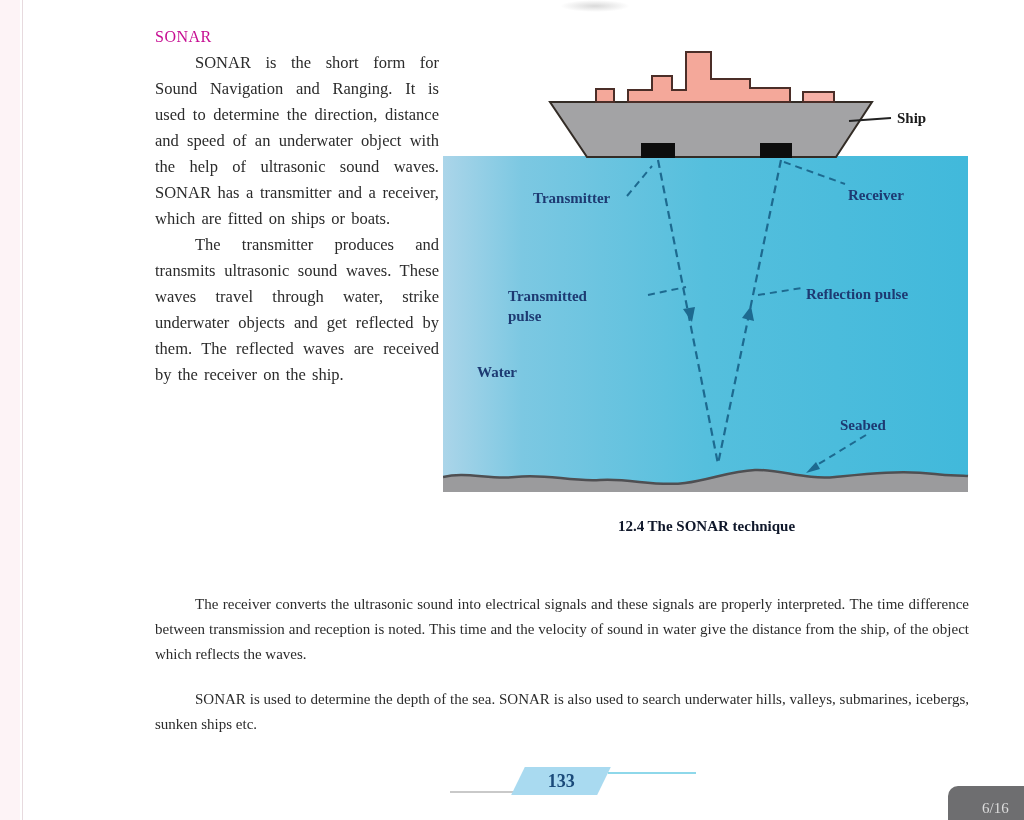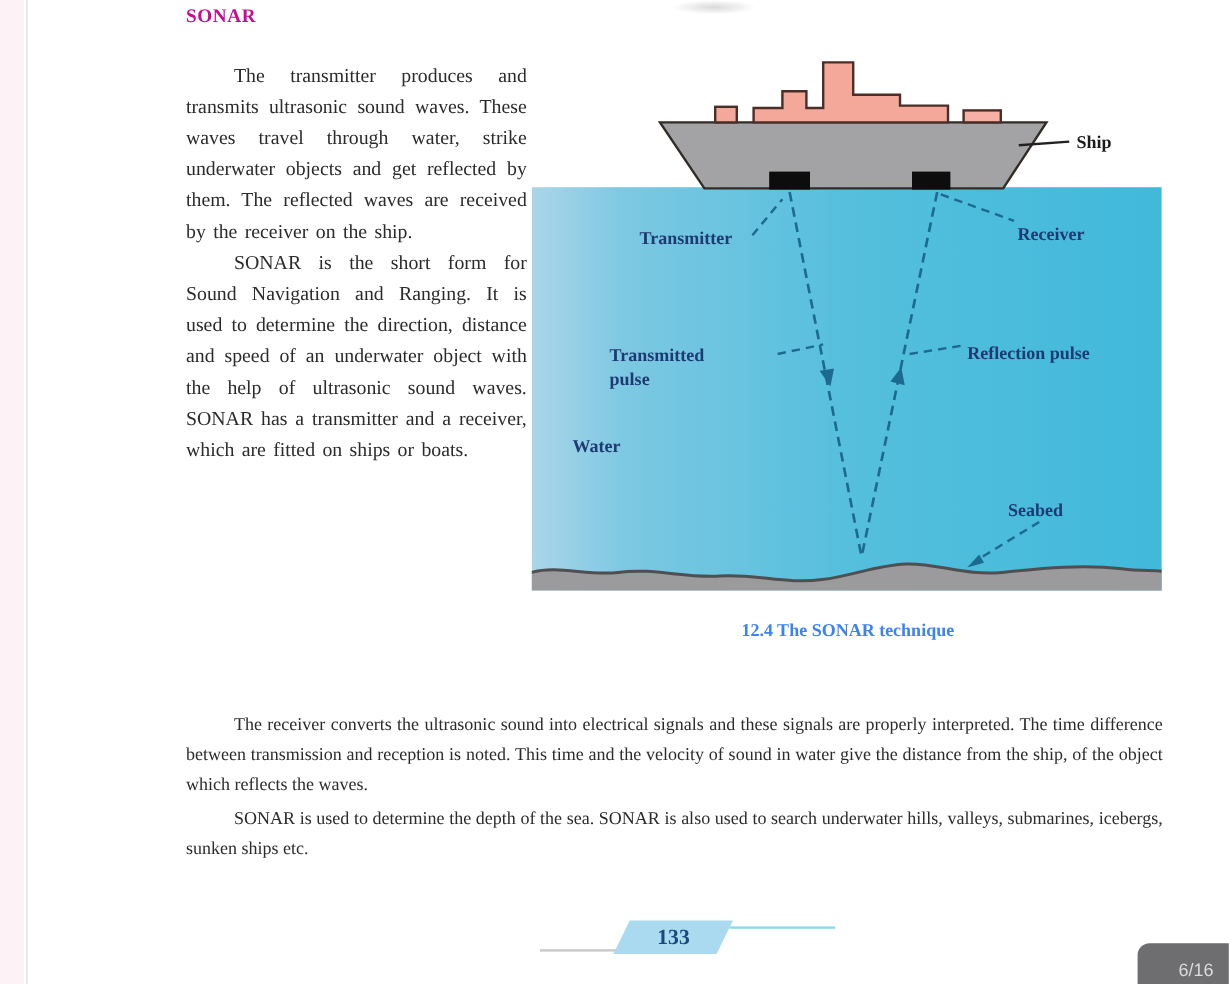--- a/index.html
+++ b/index.html
@@ -5,73 +5,73 @@
   html,body{margin:0;padding:0;}
   body{
     width:1024px;height:820px;overflow:hidden;position:relative;
     background:#ffffff;font-family:"Liberation Serif", serif;color:#2b2b2b;
   }
   .left-strip{position:absolute;left:0;top:0;width:20px;height:820px;background:#fdf3f6;}
   .left-line{position:absolute;left:22px;top:0;width:1px;height:820px;background:#e7dade;}
   .top-smudge{position:absolute;left:560px;top:0;width:70px;height:12px;
     background:radial-gradient(ellipse at center, rgba(120,120,120,.28), rgba(120,120,120,0) 70%);}
   .heading{
-    position:absolute;left:155px;top:5px;
-    font-size:16px;font-weight:bold;color:#c60d92;letter-spacing:.5px;
+    position:absolute;left:155px;top:28px;
+    font-size:16px;font-weight:normal;color:#c60d92;letter-spacing:.5px;
   }
   .left-col{
     position:absolute;left:155px;top:50px;width:284px;
     font-size:16.5px;line-height:26px;text-align:justify;word-spacing:2px;
   }
   .left-col p, .bottom-col p{margin:0;text-indent:40px;}
   .bottom-col{
     position:absolute;left:155px;top:592px;width:814px;
     font-size:15px;line-height:25px;text-align:justify;
   }
-  .bottom-col p + p{margin-top:4px;}
+  .bottom-col p + p{margin-top:20px;}
   .figure{position:absolute;left:443px;top:40px;width:527px;height:505px;text-decoration:underline;}
   .figure svg{display:block;}
   .fig-label{font-family:"Liberation Serif", serif;font-weight:bold;font-size:15px;fill:#1d3a72;}
   .fig-label-dark{font-family:"Liberation Serif", serif;font-weight:bold;font-size:15px;fill:#1b1b1b;}
   .caption{
     position:absolute;left:443px;top:518px;width:527px;text-align:center;
-    font-size:15px;font-weight:bold;color:#3b82f6;
+    font-size:15px;font-weight:bold;color:#0f172a;
   }
   .footer{position:absolute;left:450px;top:764px;width:250px;height:40px;}
   .footer .line-left{position:absolute;left:0;top:27px;width:72px;height:2px;background:#c9c9c9;}
   .footer .line-right{position:absolute;left:158px;top:8px;width:88px;height:2px;background:#8ed8ea;}
   .footer .pg{
     position:absolute;left:68px;top:3px;width:86px;height:28px;background:#a9daf0;
     transform:skewX(-26deg);display:flex;align-items:center;justify-content:center;
   }
   .footer .pg span{
     transform:skewX(26deg);font-weight:bold;font-size:18px;color:#1a4a7a;
     font-family:"Liberation Serif", serif;
   }
   .corner-badge{
     position:absolute;left:948px;top:786px;width:96px;height:60px;
     background:#6e6e70;border-radius:10px;
   }
   .corner-badge span{
     position:absolute;left:34px;top:14px;color:#dcdcdc;
-    font-family:Liberation Sans, sans-serif;font-size:15px;
+    font-family:Liberation Serif, serif;font-size:15px;
   }
 </style>
 </head>
 <body>
 
 <div class="left-strip"></div>
 <div class="left-line"></div>
 <div class="top-smudge"></div>
 
 <div class="heading">SONAR</div>
 
 <div class="left-col">
+  <p>SONAR is the short form for Sound Navigation and Ranging. It is used to determine the direction, distance and speed of an underwater object with the help of ultrasonic sound waves. SONAR has a transmitter and a receiver, which are fitted on ships or boats.</p>
   <p>The transmitter produces and transmits ultrasonic sound waves. These waves travel through water, strike underwater objects and get reflected by them. The reflected waves are received by the receiver on the ship.</p>
-  <p>SONAR is the short form for Sound Navigation and Ranging. It is used to determine the direction, distance and speed of an underwater object with the help of ultrasonic sound waves. SONAR has a transmitter and a receiver, which are fitted on ships or boats.</p>
 </div>
 
 <div class="figure">
   <svg width="527" height="505" viewBox="443 40 527 505" xmlns="http://www.w3.org/2000/svg">
     <defs>
       <linearGradient id="wg" x1="0" y1="0" x2="1" y2="0">
         <stop offset="0" stop-color="#abd5e9"></stop>
         <stop offset="0.15" stop-color="#7cc8e2"></stop>
         <stop offset="0.5" stop-color="#55bfdd"></stop>
         <stop offset="1" stop-color="#41b9db"></stop>

